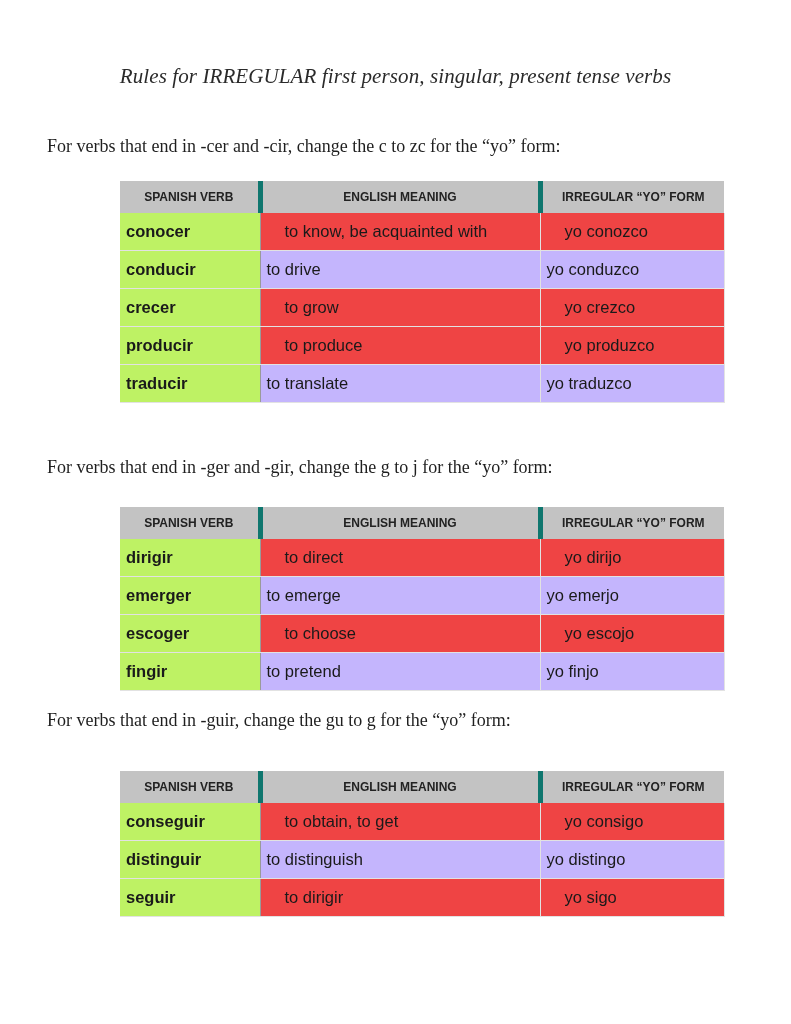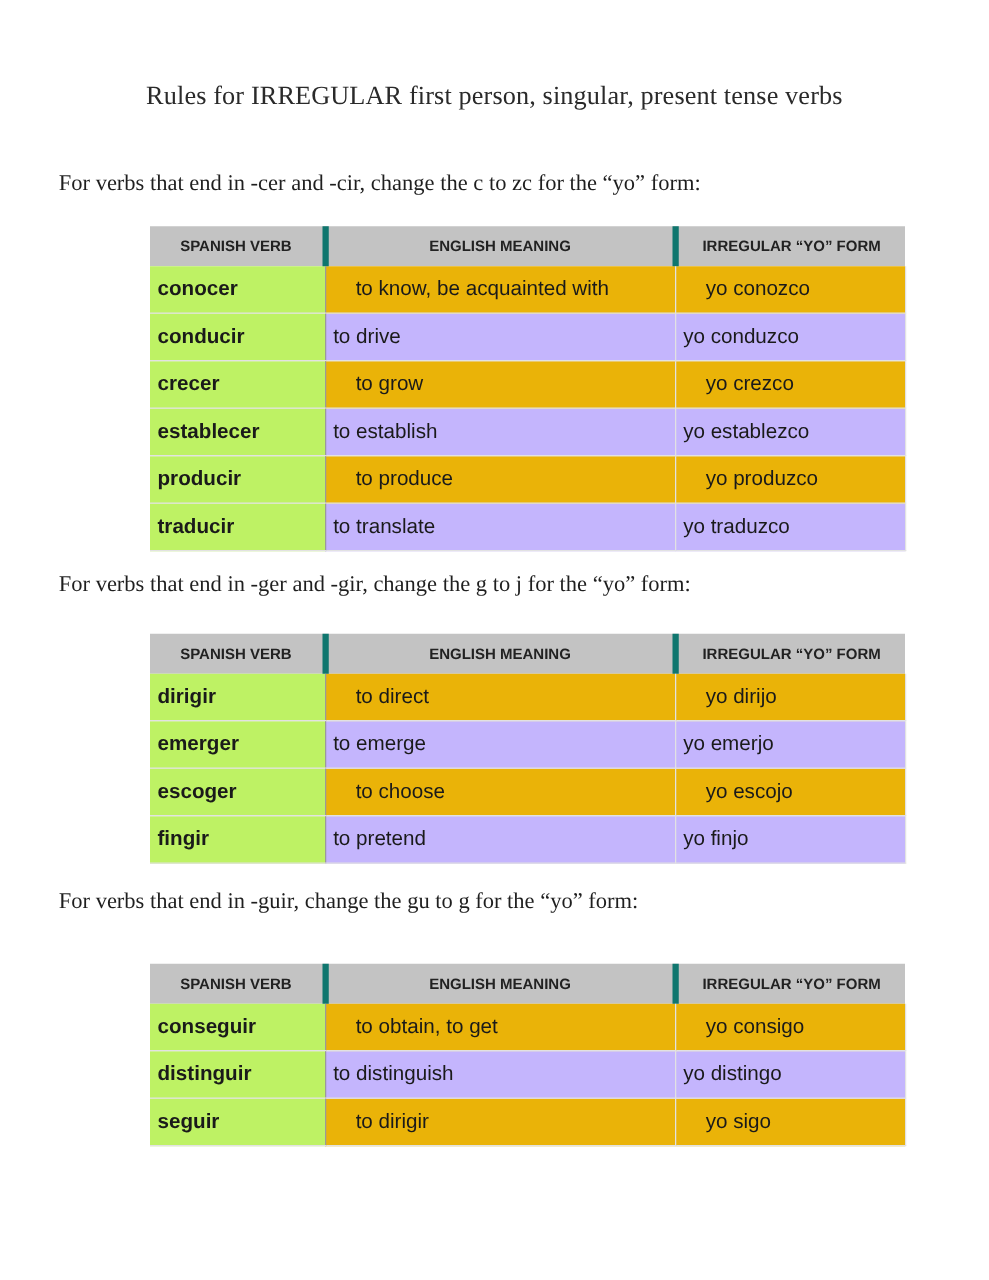--- a/index.html
+++ b/index.html
@@ -1,29 +1,29 @@
 <!DOCTYPE html>
 <html><head>
 <meta charset="utf-8">
 <style>
   html, body { margin:0; padding:0; background:#ffffff; }
   body { width:791px; height:1024px; position:relative; overflow:hidden; font-family:"Liberation Serif", serif; color:#222; }
-  .title { position:absolute; left:0; top:64px; width:791px; text-align:center; font-family:"Liberation Serif", serif; font-size:21px; color:#2a2a2a; letter-spacing:0.1px; }
+  .title { position:absolute; left:0; top:64px; width:791px; text-align:center; font-family:"Liberation Serif", serif; font-size:21px; color:#2a2a2a; letter-spacing:0.1px;font-style:italic; }
   .rule { position:absolute; left:47px; font-family:"Liberation Serif", serif; font-size:18px; color:#1f1f1f; white-space:nowrap; }
   table.verbs { position:absolute; left:120px; width:604px; border-collapse:collapse; table-layout:fixed; font-family:"Liberation Sans", sans-serif; }
   table.verbs col.c1 { width:140px; }
   table.verbs col.c2 { width:280px; }
   table.verbs col.c3 { width:184px; }
   table.verbs th { background:#c3c3c3; height:32px; font-size:12px; font-weight:bold; color:#222; text-align:center; padding:0; border-right:5px solid #0f766e; }
   table.verbs th:last-child { border-right:none; }
   table.verbs td { height:37px; font-size:16.5px; color:#1a1a1a; padding:0 0 0 6px; border-bottom:1px solid #e2e2e2; vertical-align:middle; white-space:nowrap; }
   table.verbs td.verb { background:#bef264; font-weight:bold; border-right:1px solid #9a9a9a; }
   table.verbs td.meaning { border-right:1px solid #e2e2e2; }
   table.verbs td.yo { border-right:1px solid #e2e2e2; }
-  table.verbs tr.odd td.meaning, table.verbs tr.odd td.yo { background:#eab308;padding-left:24px; }
+  table.verbs tr.odd td.meaning, table.verbs tr.odd td.yo { background:#ef4444;padding-left:24px; }
   table.verbs tr.even td.meaning, table.verbs tr.even td.yo { background:#c4b5fd; }
   .small { font-size:15.5px; }
 </style>
 </head>
 <body>
 
 <div class="title">Rules for IRREGULAR first person, singular, present tense verbs</div>
 
 <div class="rule" style="top:136px;">For verbs that end in -cer and -cir, change the c to zc for the “yo” form:</div>
 <table class="verbs" style="top:181px;">
@@ -47,25 +47,20 @@
     </tr>
     <tr class="even">
       <td class="verb">conducir</td>
       <td class="meaning">to drive</td>
       <td class="yo">yo conduzco</td>
     </tr>
     <tr class="odd">
       <td class="verb">crecer</td>
       <td class="meaning">to grow</td>
       <td class="yo">yo crezco</td>
-    </tr>
-    <tr class="even">
-      <td class="verb">establecer</td>
-      <td class="meaning">to establish</td>
-      <td class="yo">yo establezco</td>
     </tr>
     <tr class="odd">
       <td class="verb">producir</td>
       <td class="meaning">to produce</td>
       <td class="yo">yo produzco</td>
     </tr>
     <tr class="even">
       <td class="verb">traducir</td>
       <td class="meaning">to translate</td>
       <td class="yo">yo traduzco</td>

